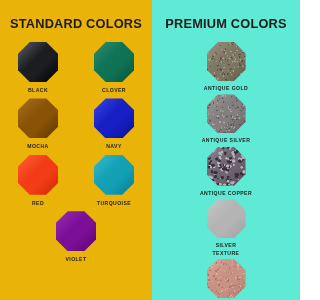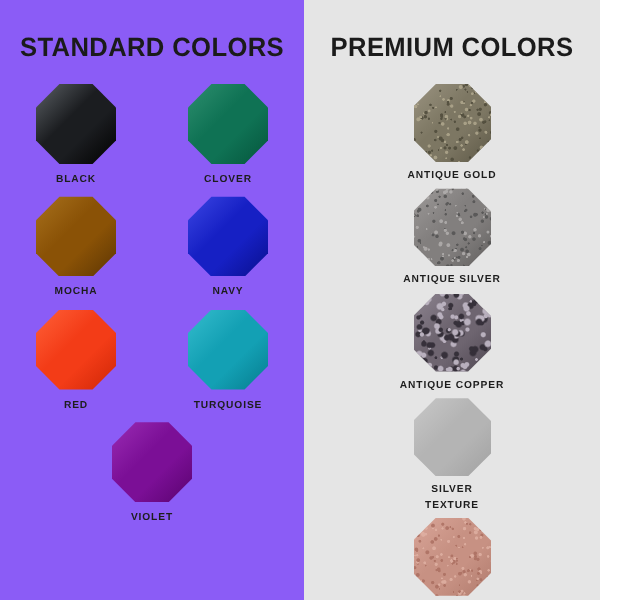--- a/index.html
+++ b/index.html
@@ -21,26 +21,26 @@
     display: flex;
     background: #ffffff;
   }
   .panel {
     position: relative;
     height: 300px;
     box-sizing: border-box;
   }
   .panel-standard {
     width: 152px;
-    background: #8b5cf6;
+    background: #eab308;
     padding: 0;
   }
   .panel-premium {
     width: 148px;
-    background: #e5e5e5;
+    background: #5eead4;
   }
   .panel-title {
     text-align: center;
     font-weight: 700;
     font-size: 13.2px;
     letter-spacing: 0.2px;
     color: #1b1b1b;
     transform: scaleX(0.97);
     white-space: nowrap;
   }

